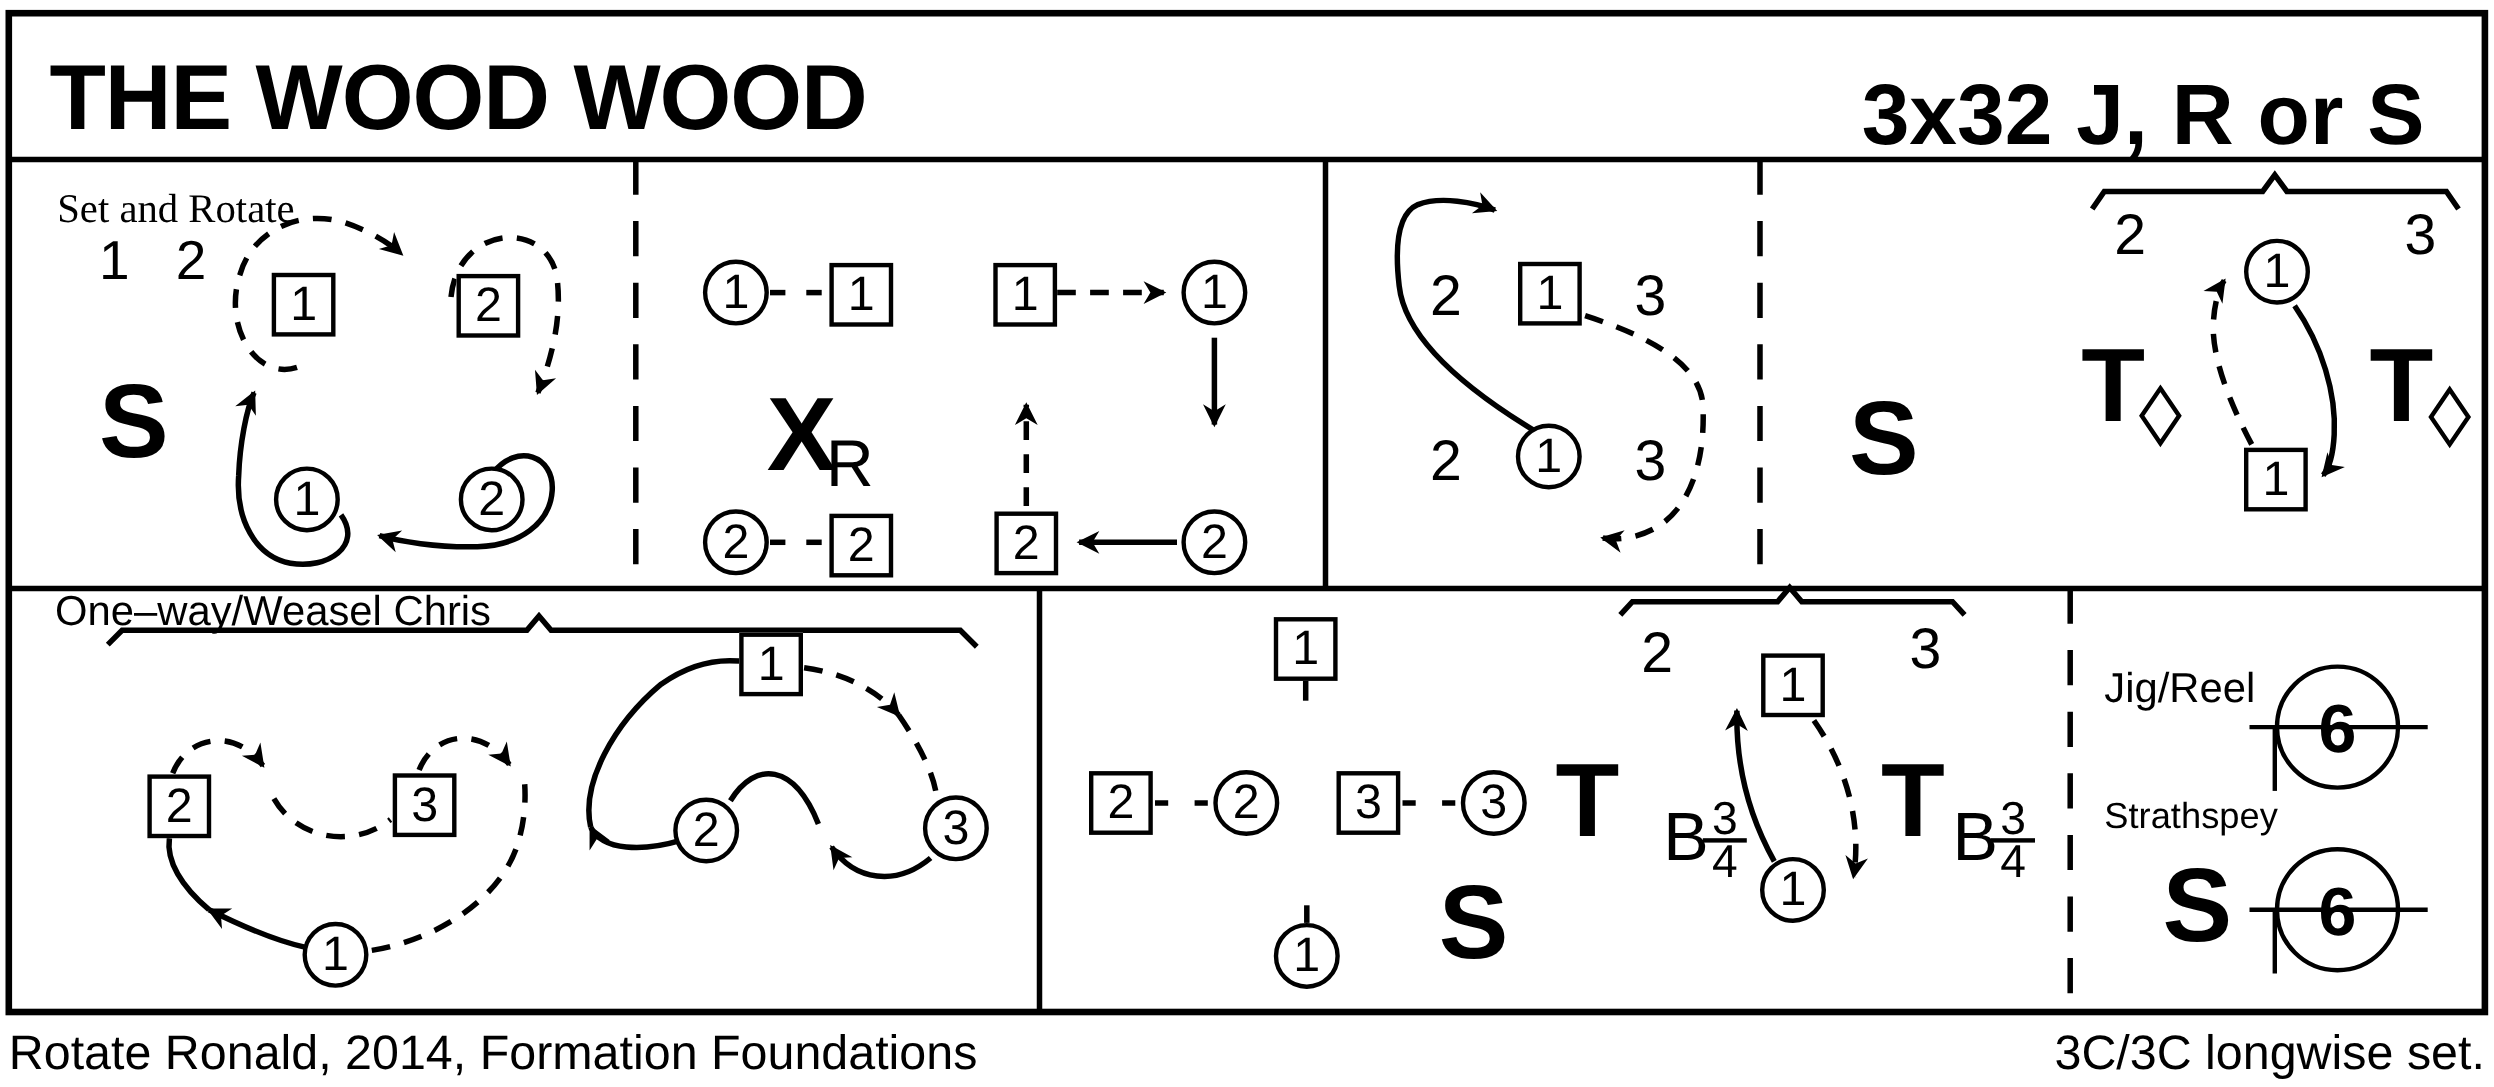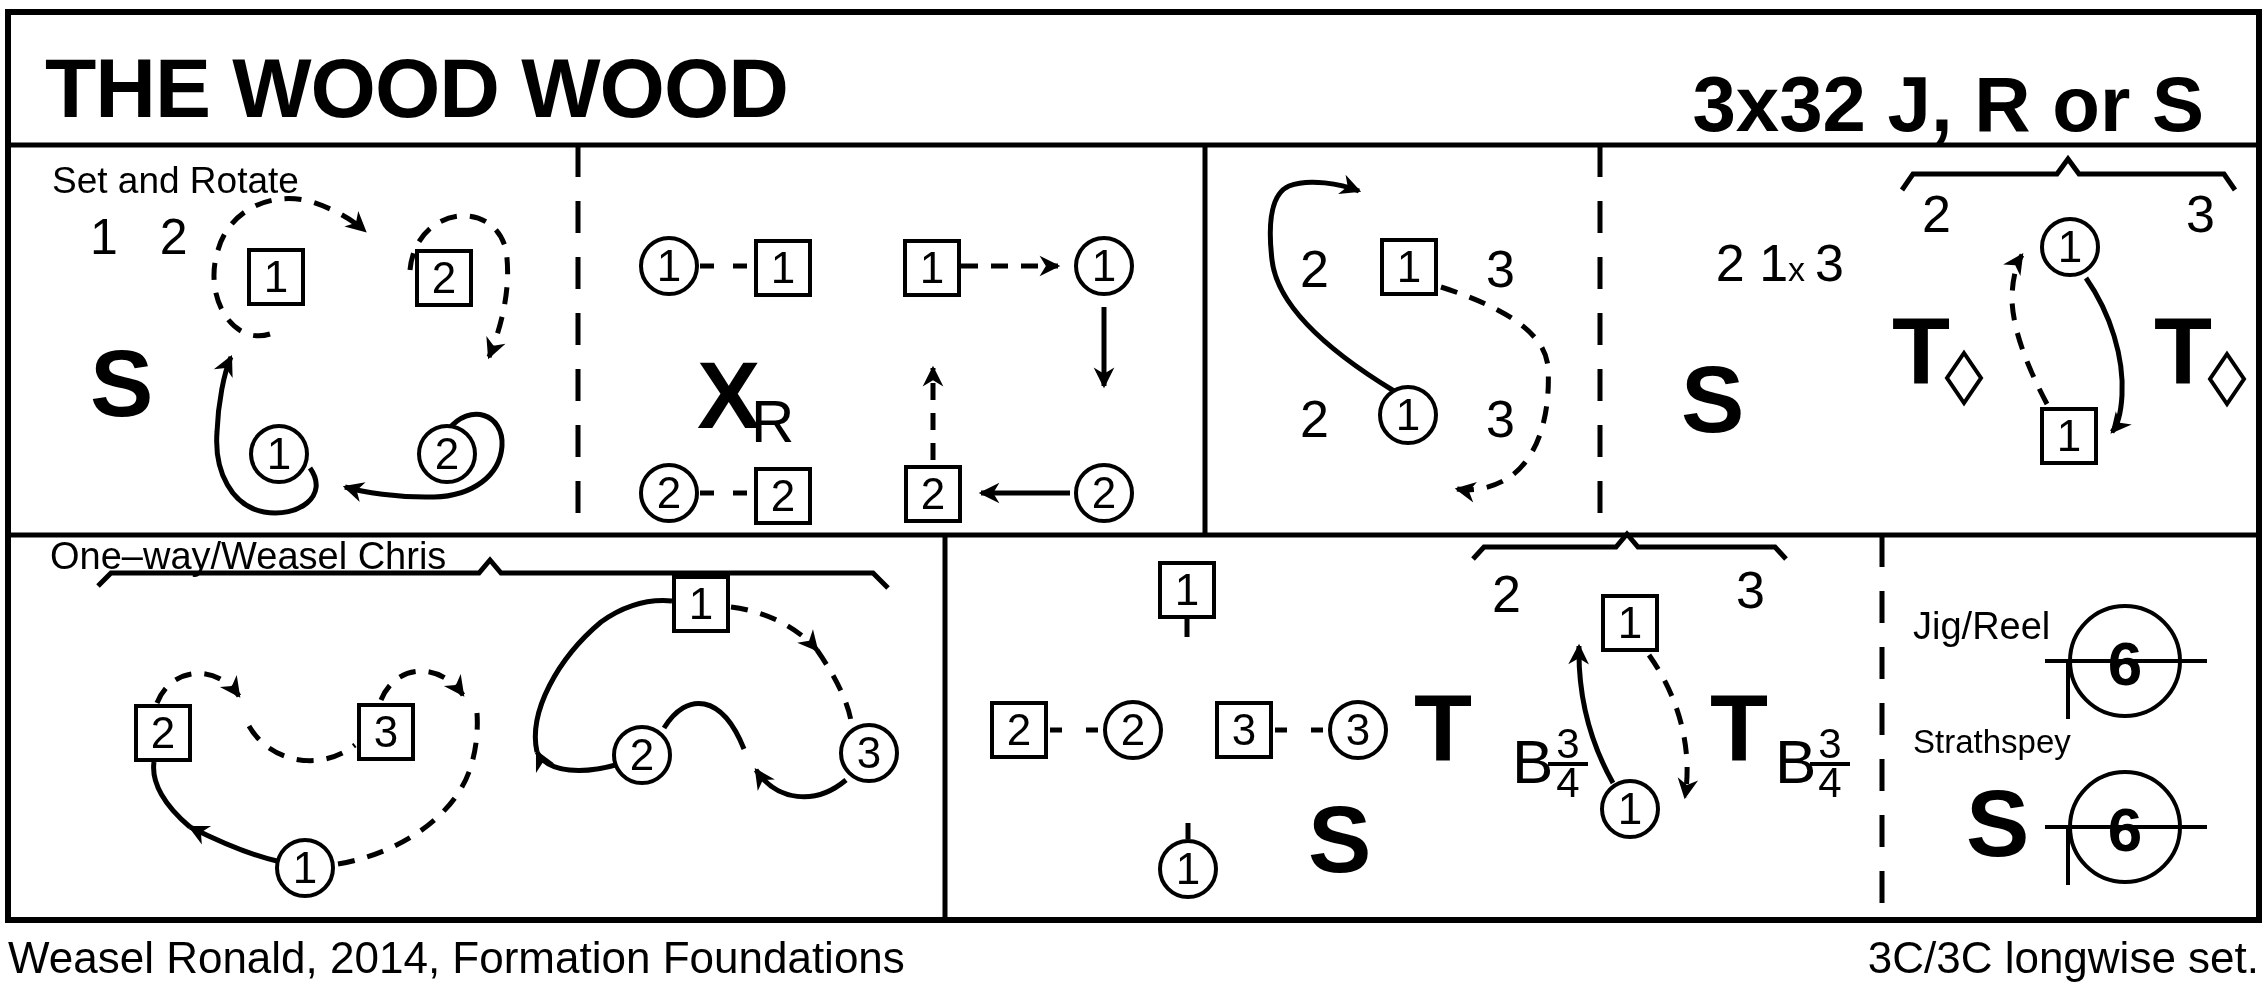--- a/index.html
+++ b/index.html
@@ -108,35 +108,32 @@
     <line x1="2068" y1="661" x2="2068" y2="719"></line>
     <circle cx="2125" cy="827" r="55" fill="#fff"></circle>
     <line x1="2045" y1="827" x2="2207" y2="827"></line>
     <line x1="2068" y1="827" x2="2068" y2="885"></line>
   </g>
 </svg>
 
   <div class="t b" style="left:45px;top:46px;font-size:84px;letter-spacing:-1px;">THE WOOD WOOD</div>
   <div class="t b" style="right:63px;top:65px;font-size:78px;">3x32 J, R or S</div>
 
-  <div class="t" style="left:52px;top:162px;font-size:37px;">Set and Rotate</div>
+  <div class="t" style="left:52px;top:172px;font-size:37px;font-family:Liberation Serif, serif;">Set and Rotate</div>
   <div class="t" style="left:90px;top:212px;font-size:50px;letter-spacing:14px;text-align:center;">1 2</div>
   <div class="t b" style="left:90px;top:336px;font-size:95px;">S</div>
 
   <div class="t b" style="left:697px;top:348px;font-size:95px;">X</div>
   <div class="t" style="left:751px;top:392px;font-size:60px;">R</div>
 
   <div class="t" style="left:1300px;top:243px;font-size:52px;">2</div>
   <div class="t" style="left:1486px;top:243px;font-size:52px;">3</div>
   <div class="t" style="left:1300px;top:393px;font-size:52px;">2</div>
   <div class="t" style="left:1486px;top:393px;font-size:52px;">3</div>
 
-  <div class="t" style="left:1658px;top:185px;font-size:52px;">
-    <span>2 1</span><span class="subx">x</span><span class="mls">3</span>
-  </div>
   <div class="t b" style="left:1681px;top:352px;font-size:95px;">S</div>
   <div class="t" style="left:1922px;top:188px;font-size:52px;">2</div>
   <div class="t" style="left:2186px;top:188px;font-size:52px;">3</div>
   <div class="t b" style="left:1892px;top:304px;font-size:95px;">T</div>
   <div class="t b" style="left:2154px;top:304px;font-size:95px;">T</div>
 
   <div class="t" style="left:50px;top:537px;font-size:38px;">One–way/Weasel Chris</div>
 
   <div class="t b" style="left:1308px;top:792px;font-size:95px;">S</div>
   <div class="t b" style="left:1414px;top:681px;font-size:95px;">T</div>
@@ -153,21 +150,21 @@
   </div>
   <div class="t" style="left:1492px;top:568px;font-size:52px;">2</div>
   <div class="t" style="left:1736px;top:564px;font-size:52px;">3</div>
 
   <div class="t" style="left:1913px;top:607px;font-size:38px;">Jig/Reel</div>
   <div class="t" style="left:1913px;top:725px;font-size:33px;">Strathspey</div>
   <div class="t b" style="left:1966px;top:776px;font-size:95px;">S</div>
   <div class="t b ctr" style="left:2085px;top:633px;width:80px;font-size:62px;">6</div>
   <div class="t b ctr" style="left:2085px;top:799px;width:80px;font-size:62px;">6</div>
 
-  <div class="t" style="left:8px;top:936px;font-size:44px;">Weasel Ronald, 2014, Formation Foundations</div>
+  <div class="t" style="left:8px;top:936px;font-size:44px;">Rotate Ronald, 2014, Formation Foundations</div>
   <div class="t" style="right:8px;top:936px;font-size:44px;">3C/3C longwise set.</div>
 
   <div class="dancer sq" style="left:247px;top:248px;">
       <span>1</span>
     </div>
   <div class="dancer sq" style="left:415px;top:249px;">
       <span>2</span>
     </div>
   <div class="dancer ci" style="left:249px;top:424px;">
       <span>1</span>

